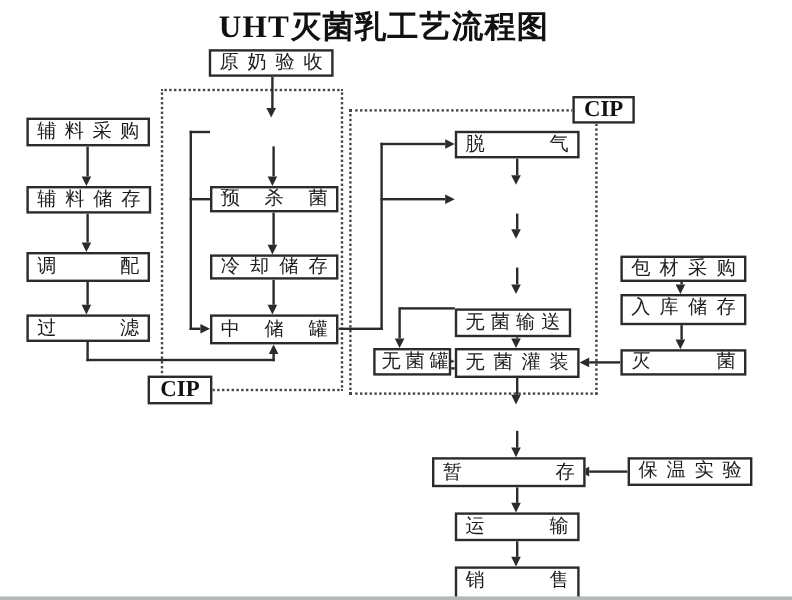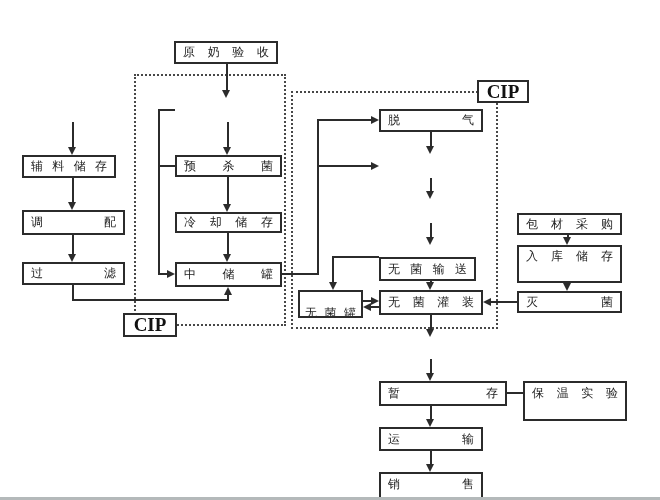--- a/index.html
+++ b/index.html
@@ -1,21 +1,21 @@
 <!DOCTYPE html>
 <html><head>
 <meta charset="utf-8">
 <style>
   html,body{margin:0;padding:0;background:#ffffff;}
   #stage{position:relative;width:660px;height:500px;background:#ffffff;overflow:hidden;
          font-family:"Liberation Serif","DejaVu Serif",serif;}
   .title{position:absolute;left:0;top:5px;width:640px;height:32px;text-align:center;
          font-size:26px;font-weight:bold;color:#111;letter-spacing:1px;}
   .box{position:absolute;box-sizing:border-box;border:2px solid #2b2b2b;background:#fff;
-       color:#1c1c1c;font-size:12px;text-align:justify;text-align-last:justify;
+       color:#1c1c1c;font-size:16px;text-align:justify;text-align-last:justify;
        padding:0 7px;overflow:hidden;white-space:nowrap;}
   .cipbox{position:absolute;box-sizing:border-box;border:2px solid #2b2b2b;background:#fff;
        color:#111;font-size:19px;font-weight:600;text-align:center;text-align-last:center;}
   .dr{position:absolute;box-sizing:border-box;border:2px dotted #474747;}
   .hl{position:absolute;height:2px;background:#2b2b2b;}
   .vl{position:absolute;width:2px;background:#2b2b2b;}
   .ah{position:absolute;width:0;height:0;}
   .ad{border-left:4px solid transparent;border-right:4px solid transparent;border-top:8px solid #2b2b2b;}
   .au{border-left:4px solid transparent;border-right:4px solid transparent;border-bottom:8px solid #2b2b2b;}
   .ar{border-top:4px solid transparent;border-bottom:4px solid transparent;border-left:8px solid #2b2b2b;}
@@ -97,40 +97,42 @@
   <div class="ah al" style="left:363px;top:303px"></div>
 
   <div class="hl" style="left:491px;top:301px;width:26px"></div>
   <div class="ah al" style="left:483px;top:298px"></div>
 
   <div class="hl" style="left:491px;top:392px;width:32px"></div>
   <div class="ah al" style="left:483px;top:389px"></div>
 
   <div class="box" style="left:174px;top:41px;width:104px;height:23px;line-height:19px">原 奶 验 收</div>
 
-  <div class="box" style="left:22px;top:155px;width:94px;height:23px;line-height:19px">辅 料 储 存</div>
+  <div class="box" style="left:22px;top:98px;width:103px;height:24px;line-height:20px">辅 料 采 购</div>
+  <div class="box" style="left:22px;top:155px;width:104px;height:23px;line-height:19px">辅 料 储 存</div>
   <div class="box" style="left:22px;top:210px;width:103px;height:25px;line-height:21px">调 配</div>
   <div class="box" style="left:22px;top:262px;width:103px;height:23px;line-height:19px">过 滤</div>
 
   <div class="box" style="left:175px;top:155px;width:107px;height:22px;line-height:18px">预 杀 菌</div>
   <div class="box" style="left:175px;top:212px;width:107px;height:21px;line-height:17px">冷 却 储 存</div>
   <div class="box" style="left:175px;top:262px;width:107px;height:25px;line-height:21px">中 储 罐</div>
 
   <div class="box" style="left:379px;top:109px;width:104px;height:23px;line-height:19px">脱 气</div>
   <div class="box" style="left:379px;top:257px;width:97px;height:24px;line-height:20px">无 菌 输 送</div>
   <div class="box" style="left:379px;top:290px;width:104px;height:25px;line-height:21px">无 菌 灌 装</div>
-  <div class="box" style="left:298px;top:290px;width:65px;height:23px;line-height:19px;padding:12px 5px">无 菌 罐</div>
+  <div class="box" style="left:311px;top:290px;width:65px;height:23px;line-height:19px;padding:0 5px">无 菌 罐</div>
 
   <div class="box" style="left:517px;top:213px;width:105px;height:22px;line-height:18px">包 材 采 购</div>
-  <div class="box" style="left:517px;top:245px;width:105px;height:38px;line-height:19px">入 库 储 存</div>
+  <div class="box" style="left:517px;top:245px;width:105px;height:26px;line-height:19px">入 库 储 存</div>
   <div class="box" style="left:517px;top:291px;width:105px;height:22px;line-height:18px">灭 菌</div>
 
-  <div class="box" style="left:379px;top:381px;width:128px;height:25px;line-height:21px">暂 存</div>
-  <div class="box" style="left:523px;top:381px;width:104px;height:40px;line-height:20px">保 温 实 验</div>
+  <div class="box" style="left:360px;top:381px;width:128px;height:25px;line-height:21px">暂 存</div>
+  <div class="box" style="left:523px;top:381px;width:104px;height:24px;line-height:20px">保 温 实 验</div>
   <div class="box" style="left:379px;top:427px;width:104px;height:24px;line-height:20px">运 输</div>
   <div class="box" style="left:379px;top:472px;width:104px;height:35px;line-height:20px">销 售</div>
 
   <div class="cipbox" style="left:477px;top:80px;width:52px;height:23px;line-height:19px">CIP</div>
   <div class="cipbox" style="left:123px;top:313px;width:54px;height:24px;line-height:20px">CIP</div>
 
+  <div class="title">UHT灭菌乳工艺流程图</div>
 
   <div class="edge"></div>
 </div>
 
 </body></html>

